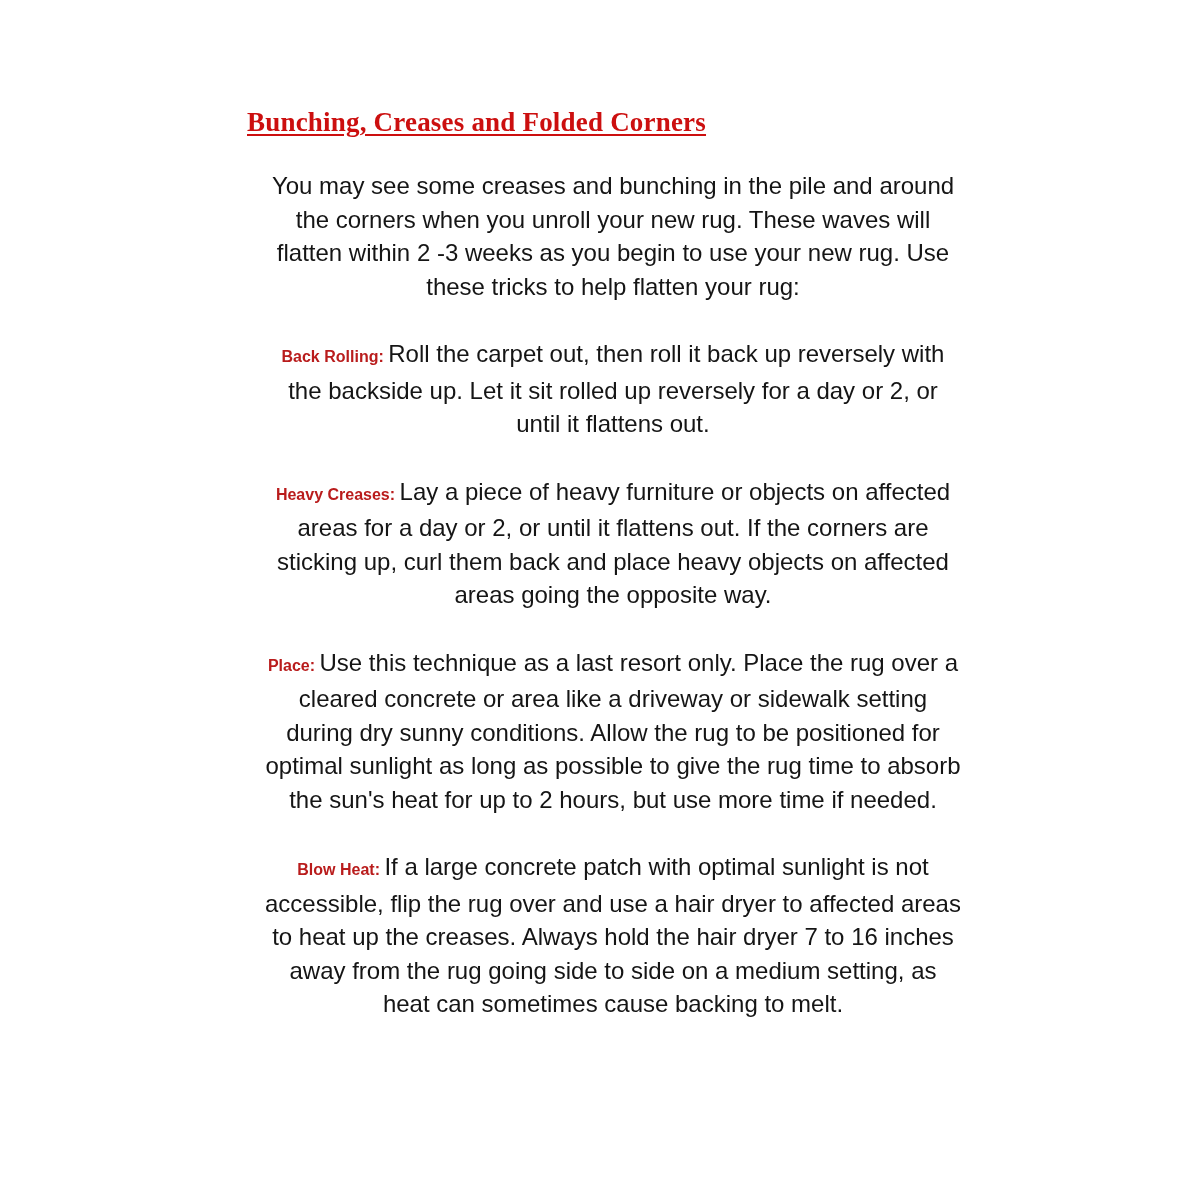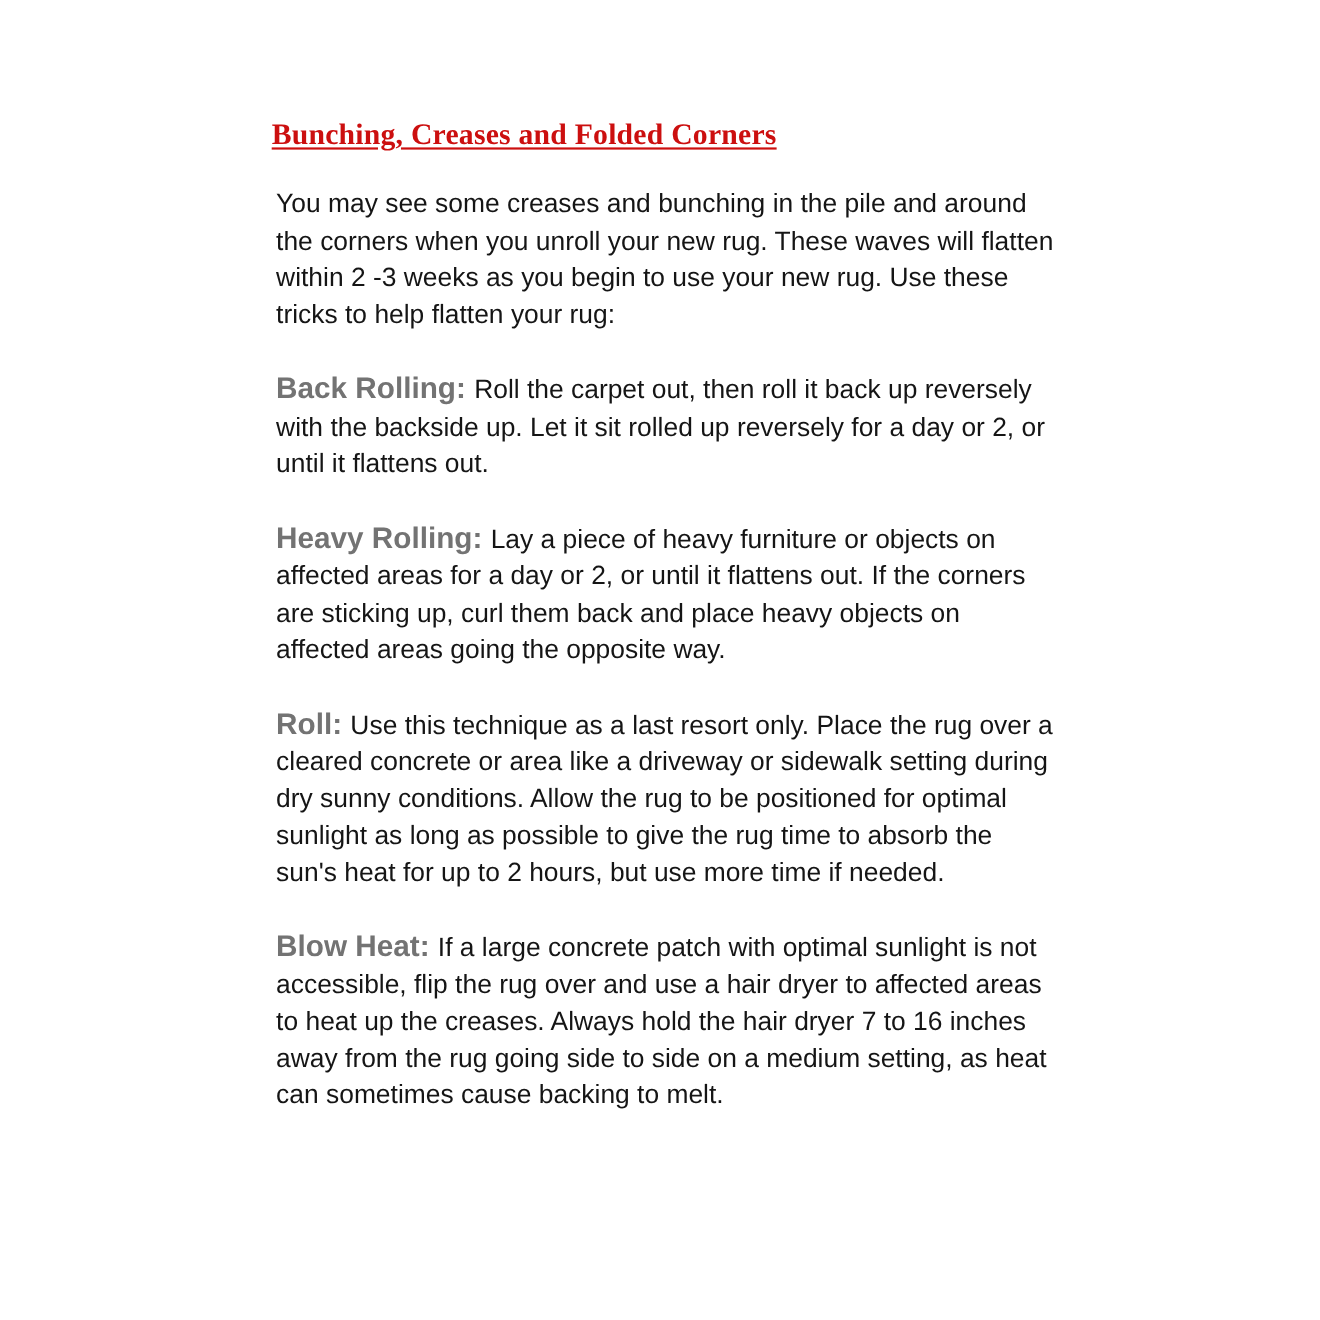--- a/index.html
+++ b/index.html
@@ -29,44 +29,45 @@
     text-decoration: underline;
     text-underline-offset: 3px;
     margin: 0 0 31px 0;
     letter-spacing: 0.2px;
   }
   .doc-para {
     font-family: "Liberation Sans", "DejaVu Sans", sans-serif;
     font-size: 24px;
     line-height: 33.5px;
     color: #151515;
-    margin: 0 0 34px 4px;
+    margin: 0 0 34px 16px;
+    text-align: center;
   }
   .doc-para .lead-in {
     font-weight: bold;
-    font-size: 27px;
-    color: #737373;
+    font-size: 16px;
+    color: #b91c1c;
   }
   .doc-para .lead-in::after {
     content: " ";
     white-space: pre;
   }
 </style>
 </head>
 <body>
 
 <div class="canvas">
   <div class="doc-content">
 
     <h1 class="doc-heading">Bunching, Creases and Folded Corners</h1>
 
     <p class="doc-para">You may see some creases and bunching in the pile and around the corners when you unroll your new rug. These waves will flatten within 2 -3 weeks as you begin to use your new rug. Use these tricks to help flatten your rug:</p>
 
     <p class="doc-para"><span class="lead-in">Back Rolling:</span><span>Roll the carpet out, then roll it back up reversely with the backside up. Let it sit rolled up reversely for a day or 2, or until it flattens out.</span></p>
 
-    <p class="doc-para"><span class="lead-in">Heavy Rolling:</span><span>Lay a piece of heavy furniture or objects on affected areas for a day or 2, or until it flattens out. If the corners are sticking up, curl them back and place heavy objects on affected areas going the opposite way.</span></p>
+    <p class="doc-para"><span class="lead-in">Heavy Creases:</span><span>Lay a piece of heavy furniture or objects on affected areas for a day or 2, or until it flattens out. If the corners are sticking up, curl them back and place heavy objects on affected areas going the opposite way.</span></p>
 
-    <p class="doc-para"><span class="lead-in">Roll:</span><span>Use this technique as a last resort only. Place the rug over a cleared concrete or area like a driveway or sidewalk setting during dry sunny conditions. Allow the rug to be positioned for optimal sunlight as long as possible to give the rug time to absorb the sun's heat for up to 2 hours, but use more time if needed.</span></p>
+    <p class="doc-para"><span class="lead-in">Place:</span><span>Use this technique as a last resort only. Place the rug over a cleared concrete or area like a driveway or sidewalk setting during dry sunny conditions. Allow the rug to be positioned for optimal sunlight as long as possible to give the rug time to absorb the sun's heat for up to 2 hours, but use more time if needed.</span></p>
 
     <p class="doc-para"><span class="lead-in">Blow Heat:</span><span>If a large concrete patch with optimal sunlight is not accessible, flip the rug over and use a hair dryer to affected areas to heat up the creases. Always hold the hair dryer 7 to 16 inches away from the rug going side to side on a medium setting, as heat can sometimes cause backing to melt.</span></p>
 
   </div>
 </div>
 
 </body></html>

